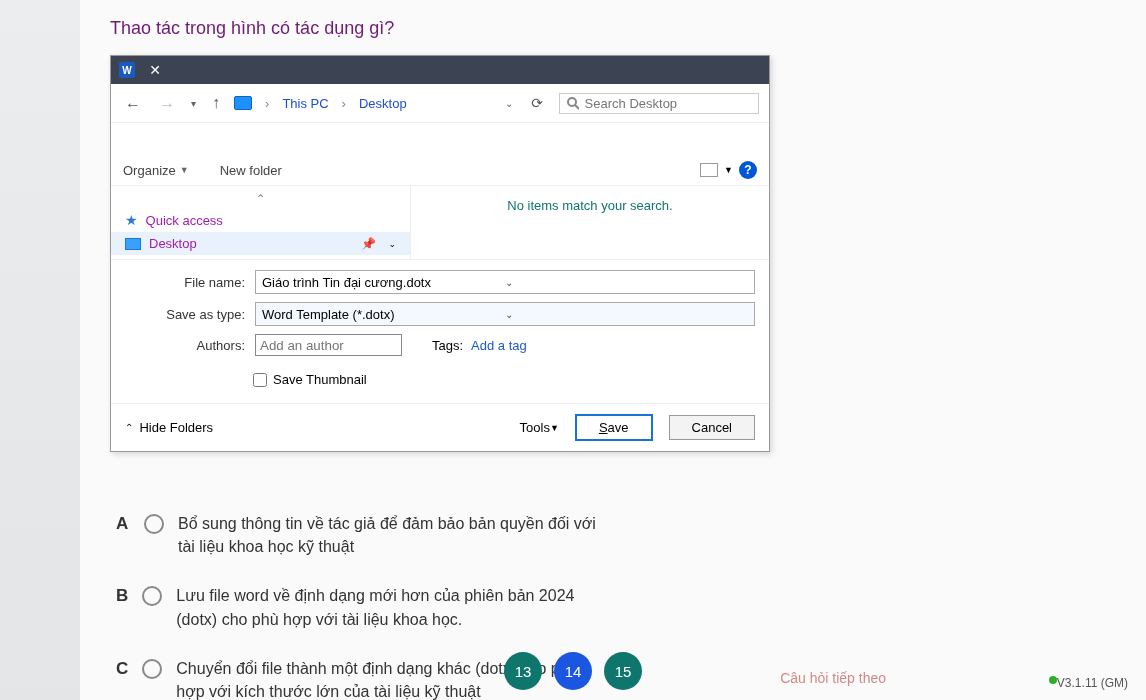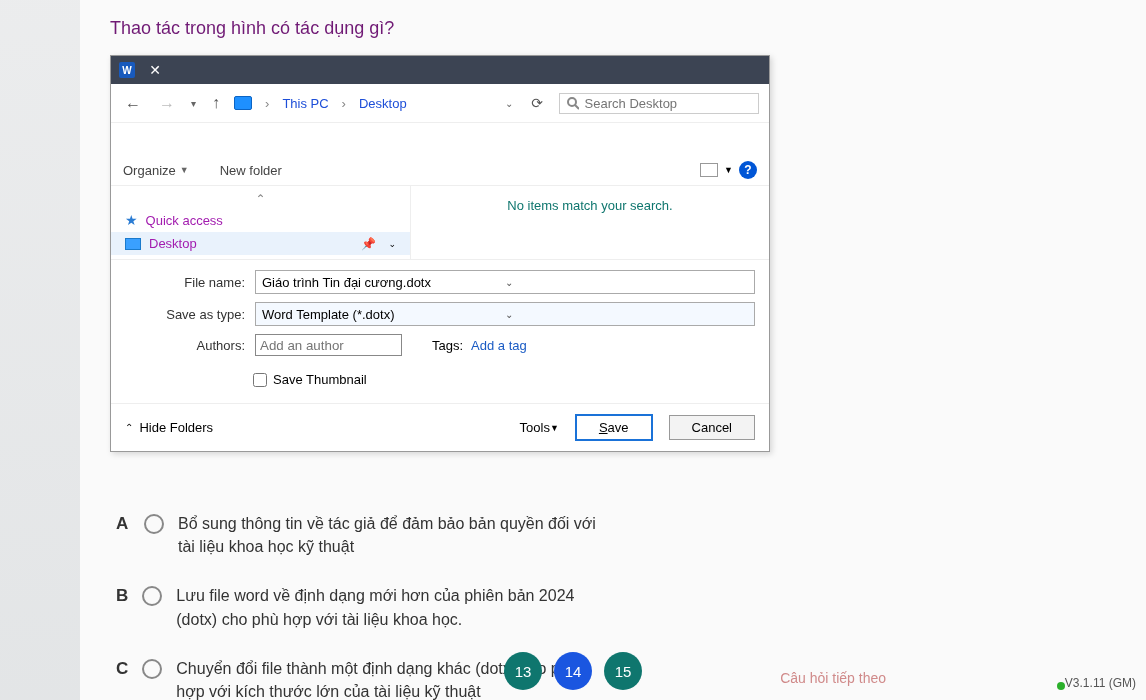--- a/index.html
+++ b/index.html
@@ -61,21 +61,21 @@
   .options-grid{display:flex;flex-wrap:wrap;gap:26px 40px;margin-top:60px;padding:0 0 0 6px;}
   .option{display:flex;align-items:flex-start;width:480px;gap:14px;}
   .opt-letter{font-size:17px;font-weight:600;color:#333;width:20px;padding-top:2px;}
   .radio{width:20px;height:20px;border:2px solid #888;border-radius:50%;flex-shrink:0;margin-top:2px;}
   .opt-text{font-size:16px;color:#333;line-height:1.45;}
   .pager{position:absolute;bottom:10px;left:0;width:100%;display:flex;align-items:center;justify-content:center;gap:12px;}
   .page-btn{width:38px;height:38px;border-radius:50%;display:flex;align-items:center;justify-content:center;font-size:15px;font-weight:500;color:#fff;}
   .page-btn.dim{background:#0f766e;}
   .page-btn.active{background:#1a56e0;}
   .next-btn{position:absolute;right:260px;bottom:14px;color:#d08a8a;font-size:14px;}
-  .version{position:absolute;right:10px;bottom:10px;font-size:12px;color:#555;display:flex;align-items:flex-end;}
+  .version{position:absolute;right:18px;bottom:10px;font-size:12px;color:#555;display:flex;align-items:flex-start;}
   .dot{width:8px;height:8px;background:#2bb02b;border-radius:50%;}
   .left-desktop{position:absolute;left:0;top:0;width:80px;height:100%;background:linear-gradient(#d0d3d6,#b8bec2);opacity:0.35;}
 </style>
 </head>
 <body>
 
 <div class="left-desktop"></div>
 
 <div class="question-area">
   <div class="question-text">Thao tác trong hình có tác dụng gì?</div>

